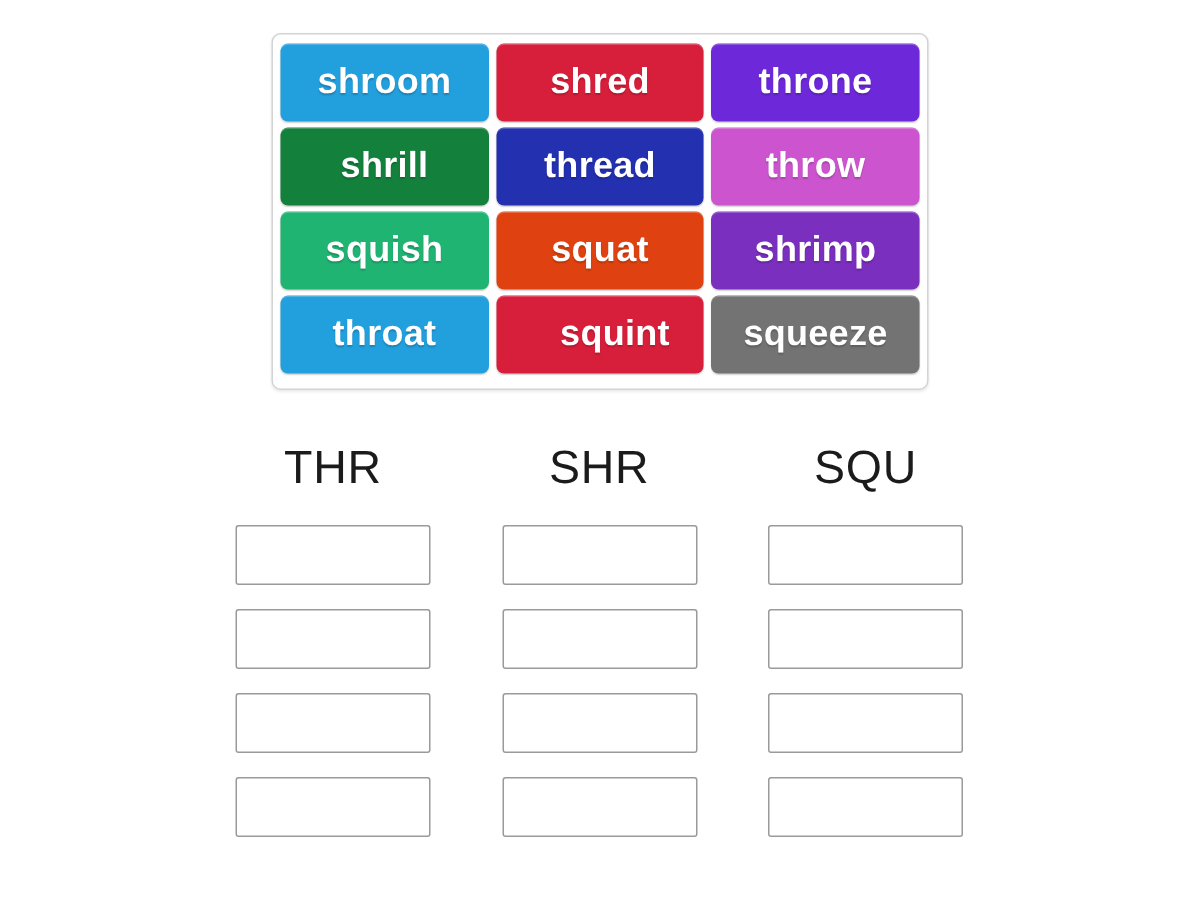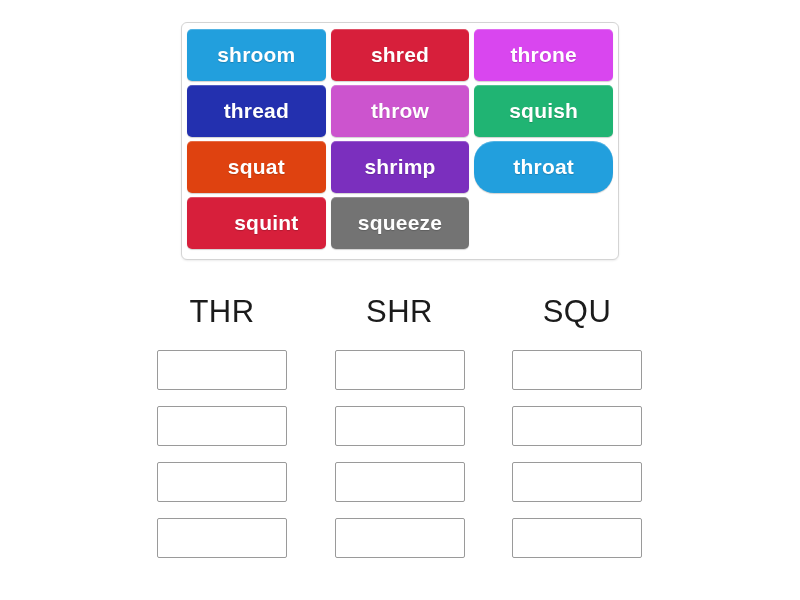--- a/index.html
+++ b/index.html
@@ -42,21 +42,21 @@
     width: 100%;
     height: 100%;
   }
 
   .tile {
     display: flex;
     align-items: center;
     justify-content: center;
     border-radius: 5px;
     color: #ffffff;
-    font-size: 21px;
+    font-size: 24px;
     font-weight: bold;
     letter-spacing: 0.2px;
     text-shadow: 0 1px 1px rgba(0,0,0,0.18);
     box-shadow: inset 0 1px 0 rgba(255,255,255,0.22),
                 0 1px 1px rgba(0,0,0,0.18);
     user-select: none;
     cursor: pointer;
     overflow: hidden;
     white-space: nowrap;
   }
@@ -102,27 +102,28 @@
 </style>
 </head>
 <body>
 
 <div id="stage">
 
   <div id="word-bank">
     <div id="tile-grid">
         <div class="tile" style="background: rgb(34, 159, 221);">shroom</div>
         <div class="tile" style="background: rgb(215, 31, 59);">shred</div>
-        <div class="tile" style="background: #d946ef;">throne</div>
+        <div class="tile" style="background: #6d28d9;">throne</div>
+        <div class="tile" style="background: rgb(19, 128, 60);">shrill</div>
         <div class="tile" style="background: rgb(35, 48, 175);">thread</div>
         <div class="tile" style="background: rgb(204, 84, 206);">throw</div>
         <div class="tile" style="background: rgb(32, 180, 115);">squish</div>
         <div class="tile" style="background: rgb(223, 66, 16);">squat</div>
         <div class="tile" style="background: rgb(123, 47, 190);">shrimp</div>
-        <div class="tile" style="background: rgb(34, 159, 221); border-radius: 20px;">throat</div>
+        <div class="tile" style="background: rgb(34, 159, 221);">throat</div>
         <div class="tile" style="background: rgb(215, 31, 59); padding-left: 20px;">squint</div>
         <div class="tile" style="background: #737373;">squeeze</div>
       </div>
   </div>
 
   <div id="columns">
       <div class="column">
         <div class="col-title">THR</div>
         <div class="slot"></div>
         <div class="slot"></div>

